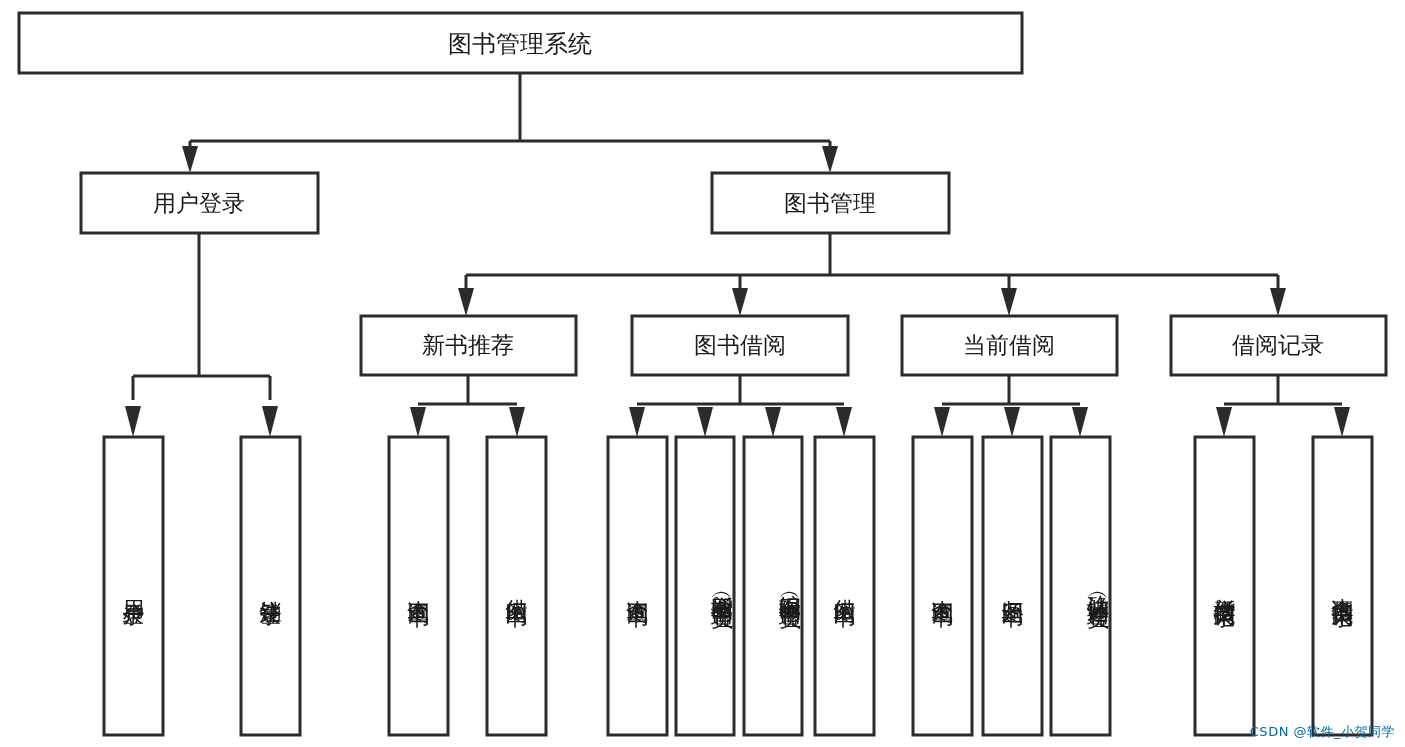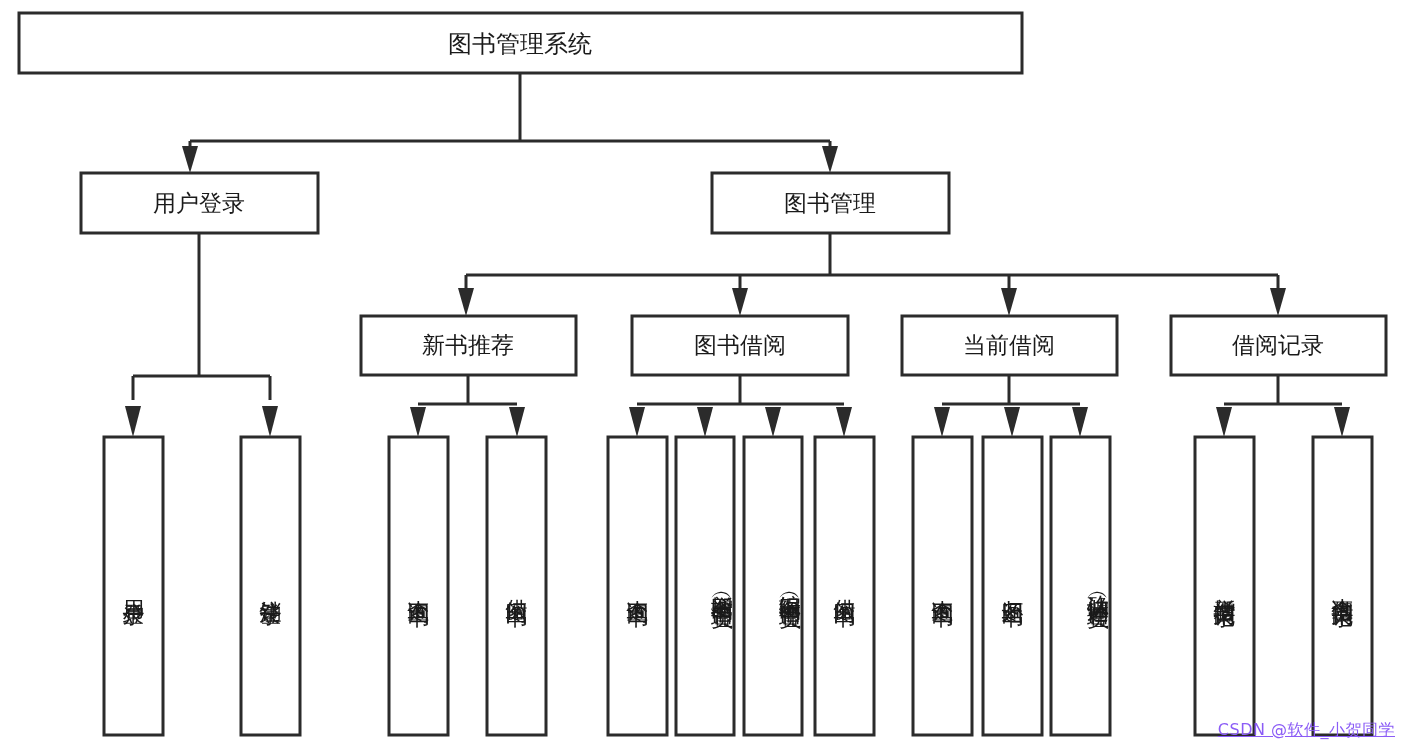--- a/index.html
+++ b/index.html
@@ -68,26 +68,25 @@
     justify-content: center;
     text-align: center;
     pointer-events: none;
     user-select: none;
   }
   .watermark {
     position: absolute;
     right: 10px;
     bottom: 6px;
     font-family: "DejaVu Sans", "Liberation Sans", sans-serif;
-    font-size: 16px;
-    color: #8b5cf6;
+    font-size: 13px;
+    color: #0369a1;
     letter-spacing: 0.5px;
     white-space: nowrap;
     pointer-events: none;
-    text-decoration: underline;
   }
 </style>
 </head>
 <body>
 
 <div id="diagram-root">
 
   <svg class="diagram-canvas" viewBox="0 0 1405 747" xmlns="http://www.w3.org/2000/svg">
 
     <g>

